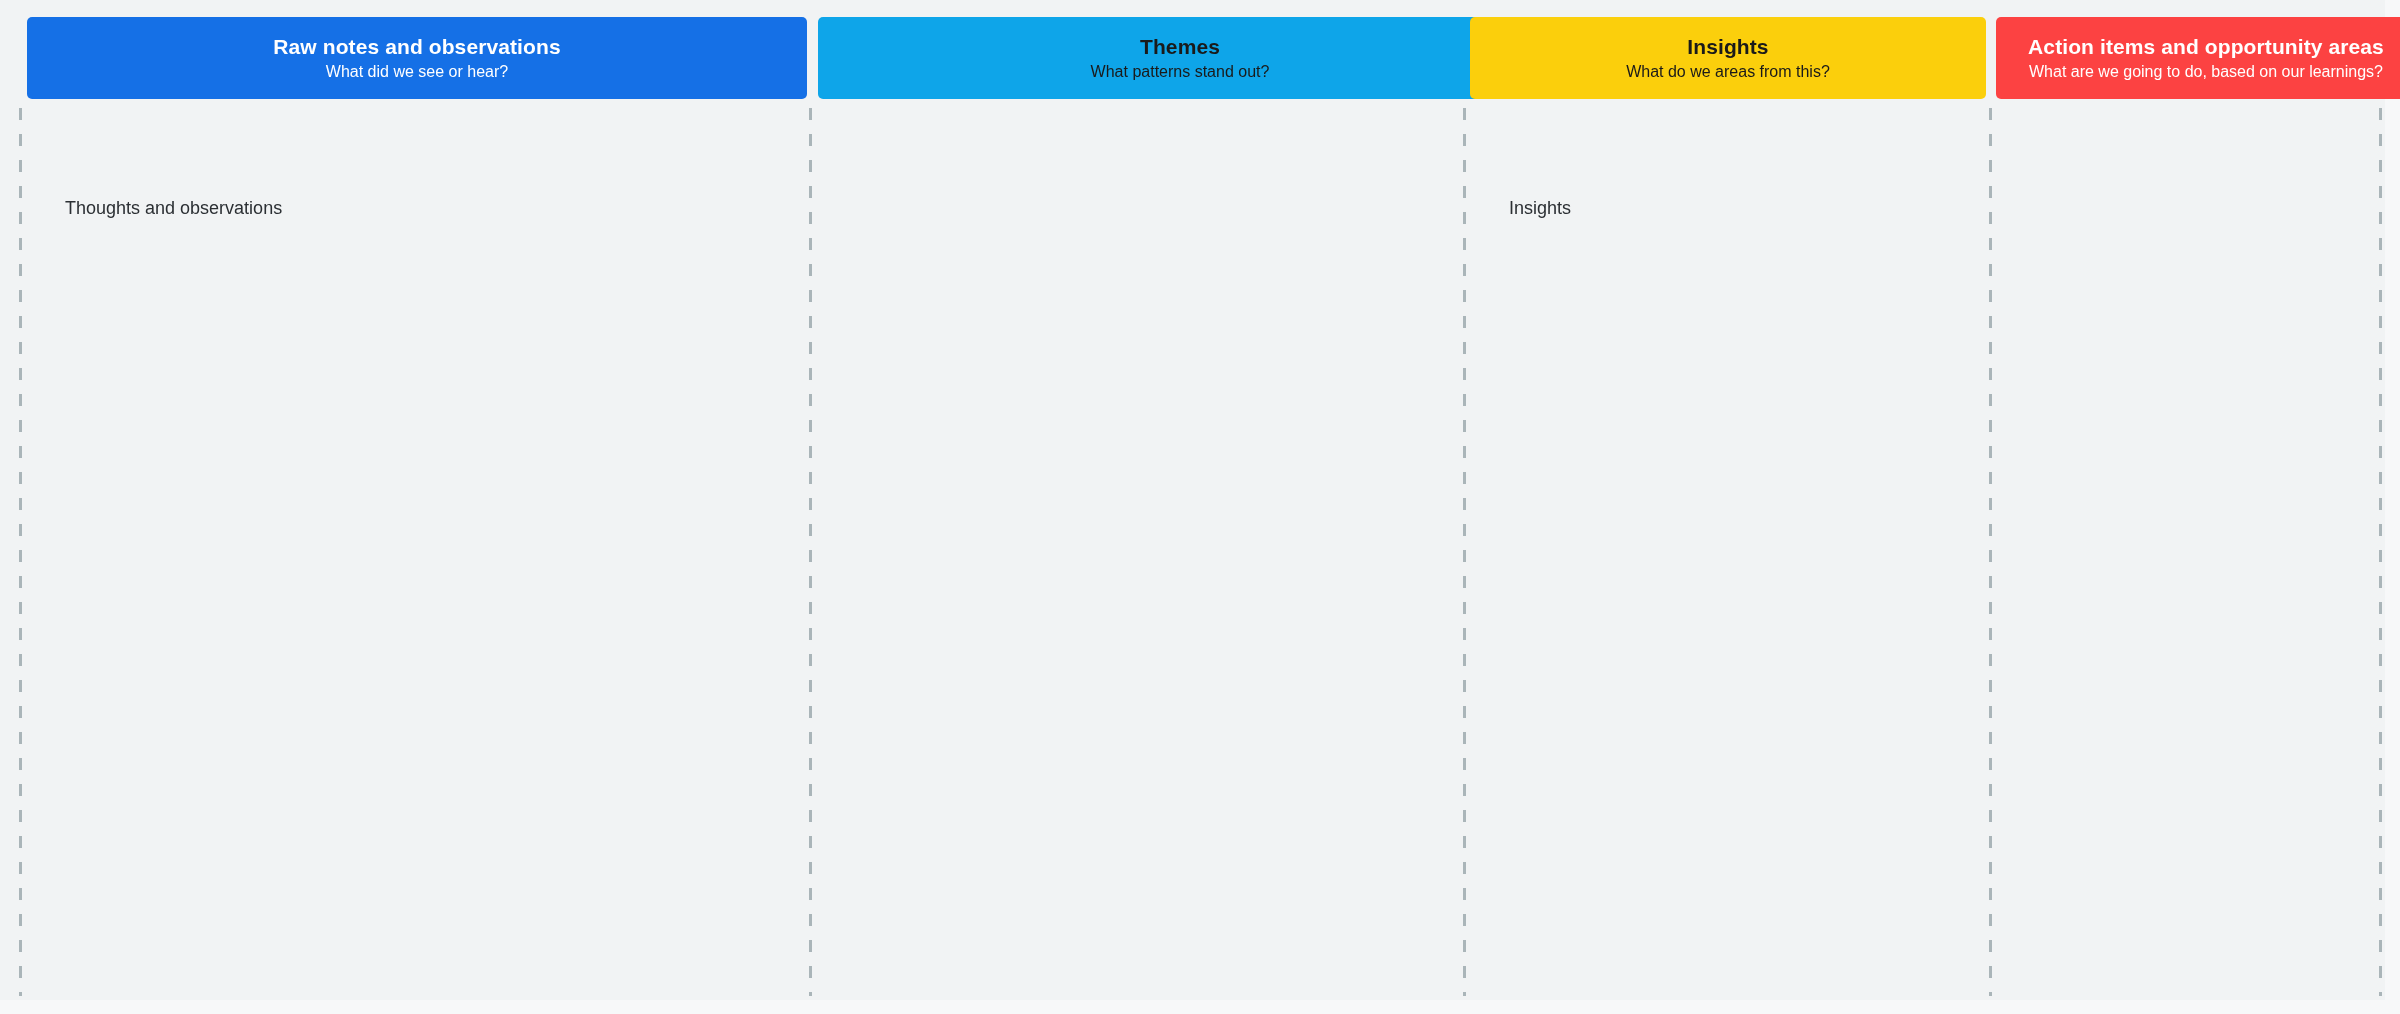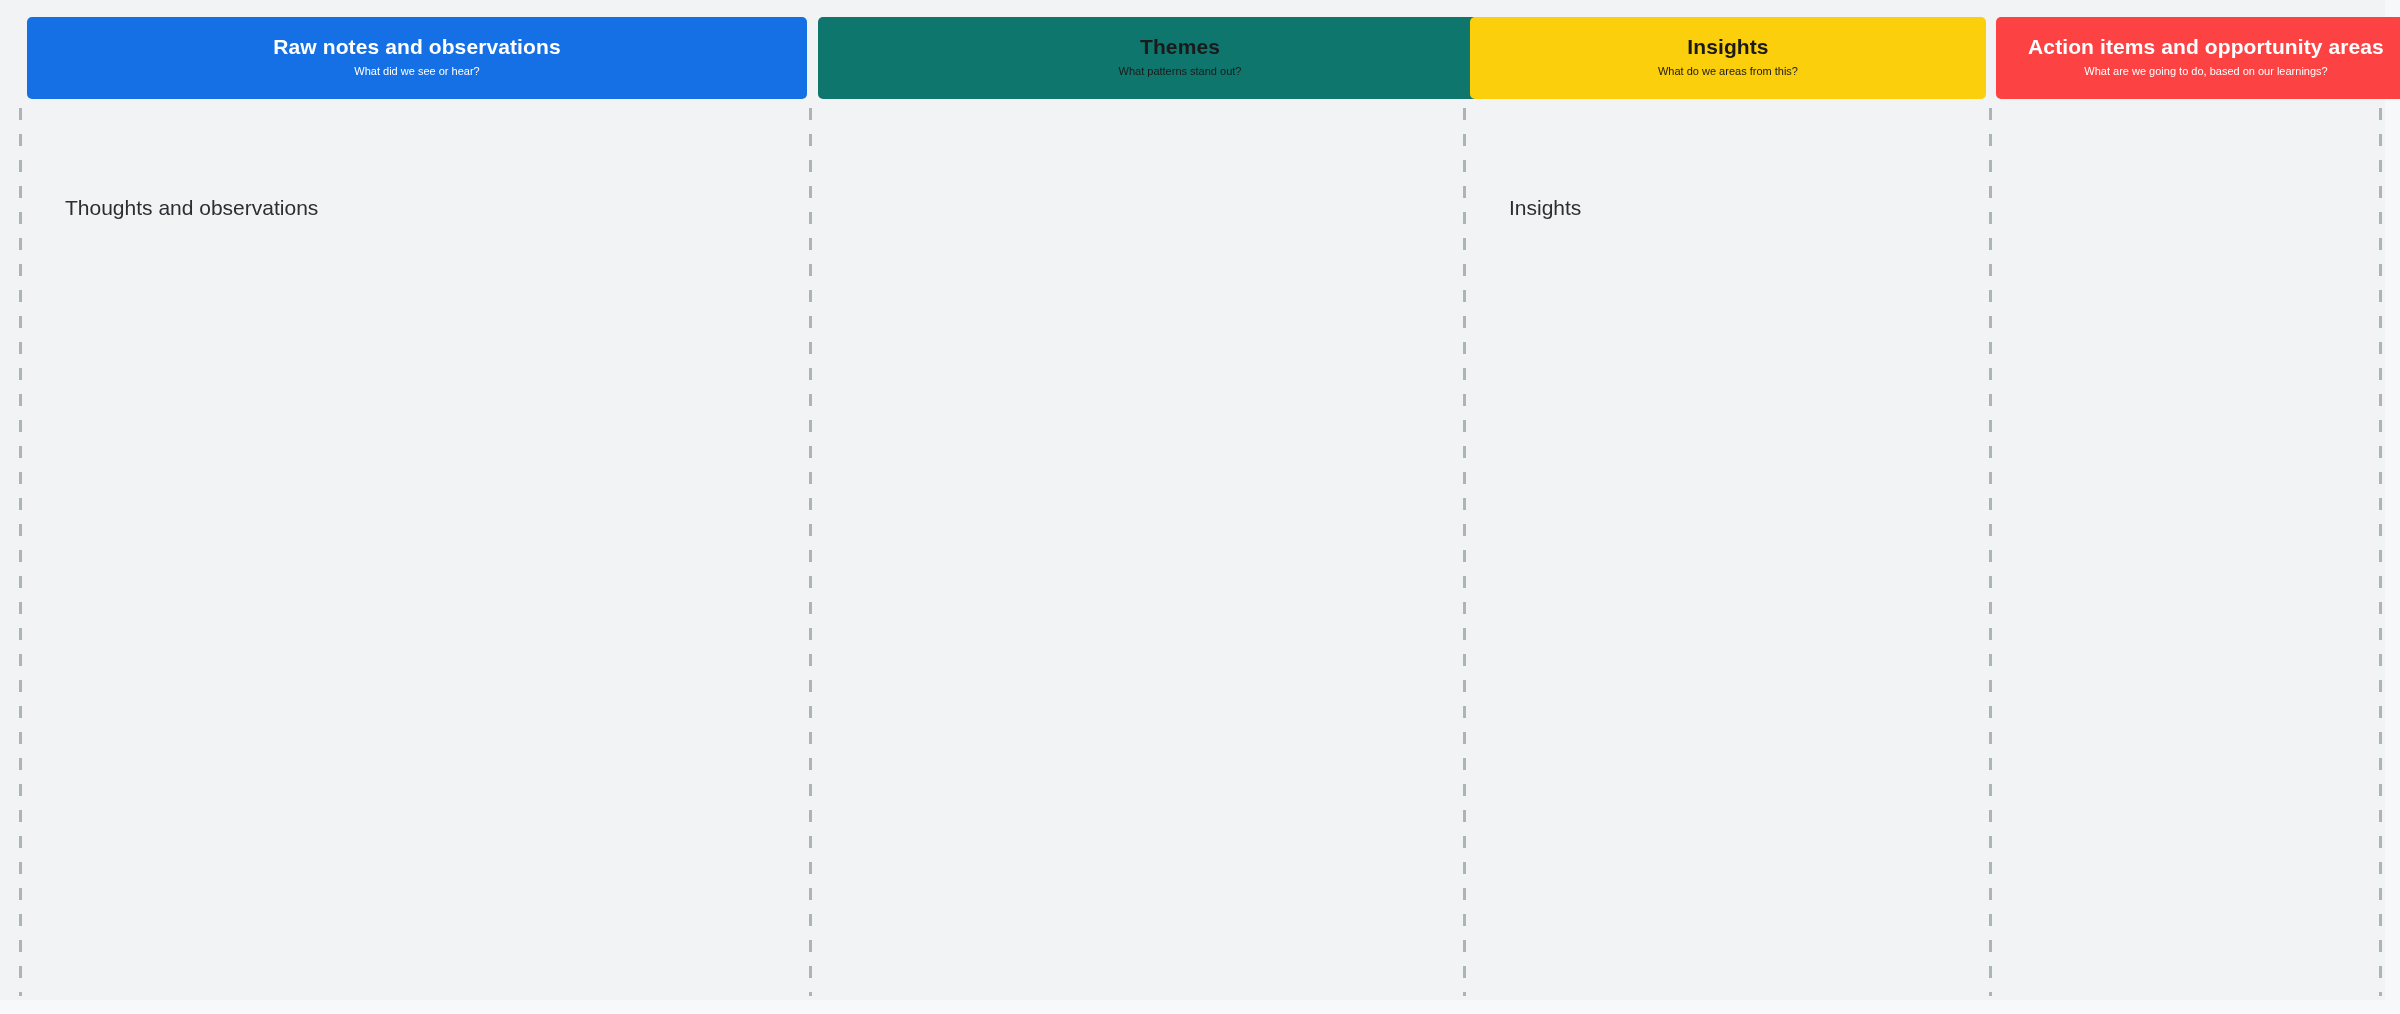--- a/index.html
+++ b/index.html
@@ -50,30 +50,30 @@
   }
   .frame-title {
     font-size: 21px;
     font-weight: bold;
     line-height: 26px;
     letter-spacing: 0.1px;
     text-align: left;
     white-space: nowrap;
   }
   .frame-subtitle {
-    font-size: 11px;
+    font-size: 16px;
     font-weight: normal;
     line-height: 21px;
     text-align: right;
     white-space: nowrap;
     margin-top: 1px;
   }
 
   .frame-header.c0 { left: 27px;   width: 780px;  background: #1570e6; }
-  .frame-header.c1 { left: 818px;  width: 724px;  background: #0f766e; }
+  .frame-header.c1 { left: 818px;  width: 724px;  background: #0ea5e9; }
   .frame-header.c2 { left: 1470px; width: 516px;  background: #fbcf0c; }
   .frame-header.c3 { left: 1996px; width: 420px;  background: #fc4242; }
 
   .frame-header.light .frame-title,
   .frame-header.light .frame-subtitle { color: #ffffff; }
   .frame-header.dark  .frame-title,
   .frame-header.dark  .frame-subtitle { color: #1a1a1a; }
 
   
   .divider {
@@ -105,21 +105,21 @@
   }
   .column-body.b0 { left: 22px;   width: 787px; }
   .column-body.b1 { left: 812px;  width: 651px; }
   .column-body.b2 { left: 1466px; width: 523px; }
   .column-body.b3 { left: 1992px; width: 387px; }
 
   .column-note {
     position: absolute;
     top: 88px;
     left: 43px;
-    font-size: 21px;
+    font-size: 18px;
     line-height: 24px;
     color: #2b2f33;
     white-space: nowrap;
     user-select: none;
   }
 </style>
 </head>
 <body>
 
 <div id="board">

